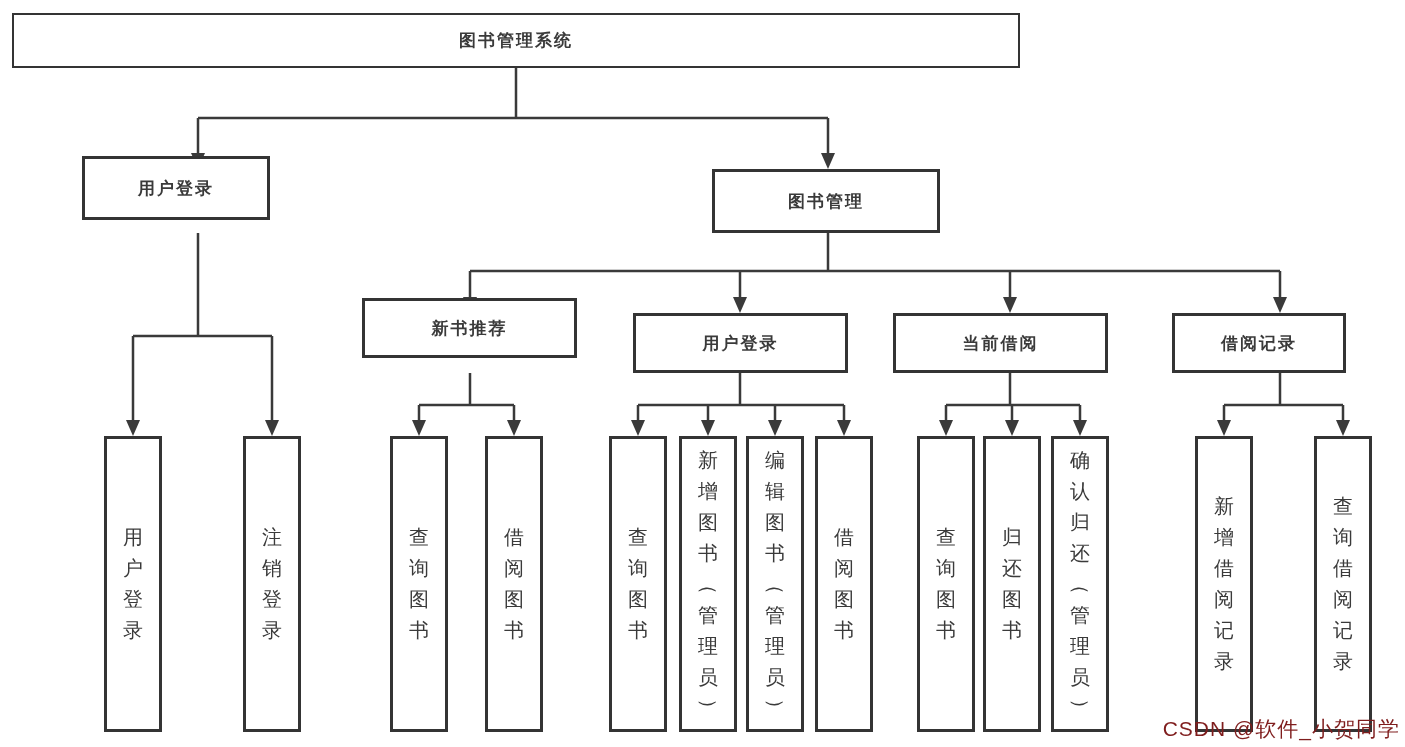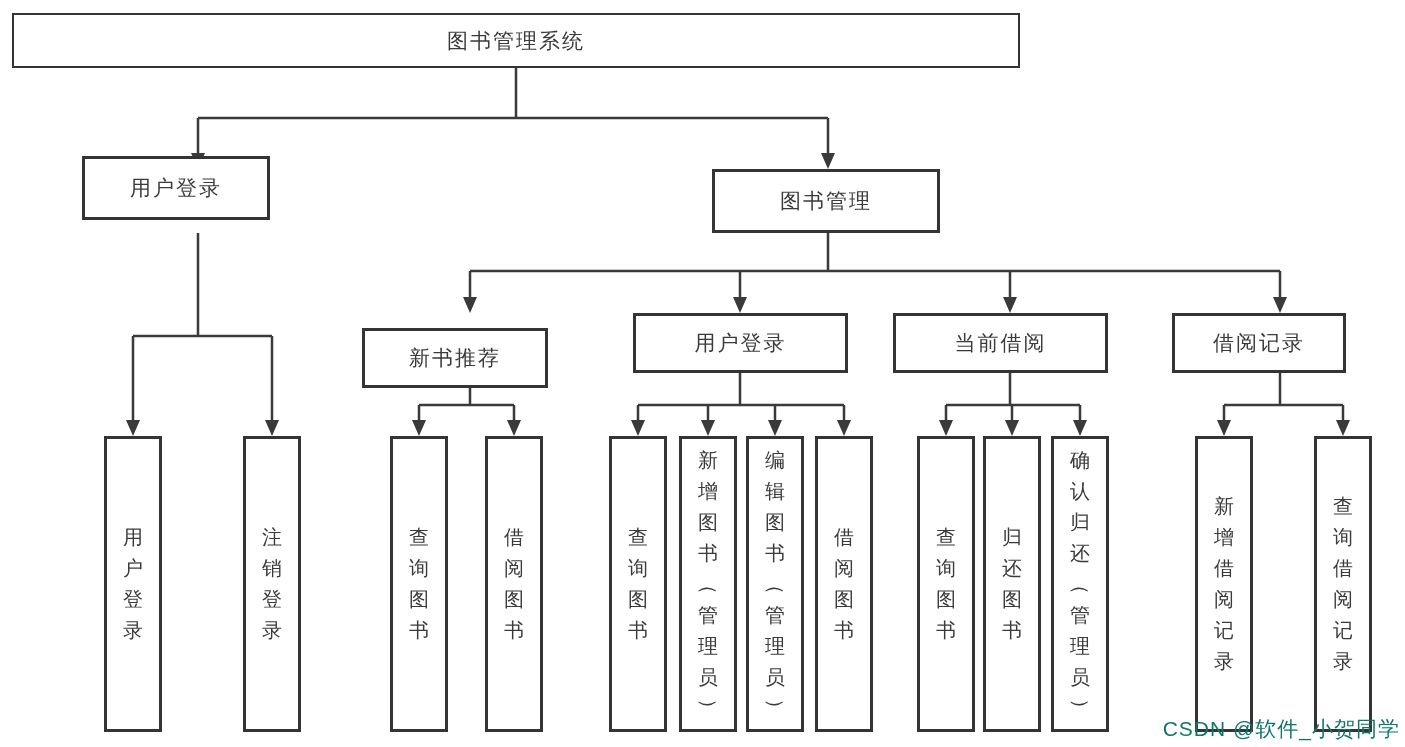--- a/index.html
+++ b/index.html
@@ -15,36 +15,36 @@
   .box {
     position: absolute;
     box-sizing: border-box;
     border: 3px solid #343434;
     background: #ffffff;
     display: flex;
     align-items: center;
     justify-content: center;
     color: #3a3a3a;
   }
-  .hbox { font-size: 21px; letter-spacing: 2px; }
+  .hbox { font-size: 17px; letter-spacing: 2px; font-weight: bold; }
   .root-box { border-width: 2px; }
   .vbox { flex-direction: column; }
   .vchar {
     font-size: 20px;
     line-height: 31px;
     height: 31px;
     text-align: center;
   }
   .vchar.rot { transform: rotate(90deg); }
   .watermark {
     position: absolute;
     right: 5px;
     bottom: 4px;
     font-size: 21px;
-    color: #0f766e;
+    color: #7f1d1d;
     letter-spacing: 1px;
     z-index: 5;
     margin-top: 30px;
   }
 </style>
 </head>
 <body>
 
 <div class="canvas">
 
@@ -85,21 +85,21 @@
     <span>图书管理系统</span>
   </div>
 
   <div class="box hbox" style="left:82px;top:156px;width:188px;height:64px">
     <span>用户登录</span>
   </div>
   <div class="box hbox" style="left:712px;top:169px;width:228px;height:64px">
     <span>图书管理</span>
   </div>
 
-  <div class="box hbox" style="left:362px;top:328px;width:186px;height:60px">
+  <div class="box hbox" style="left:362px;top:298px;width:215px;height:60px">
     <span>新书推荐</span>
   </div>
   <div class="box hbox" style="left:633px;top:313px;width:215px;height:60px">
     <span>用户登录</span>
   </div>
   <div class="box hbox" style="left:893px;top:313px;width:215px;height:60px">
     <span>当前借阅</span>
   </div>
   <div class="box hbox" style="left:1172px;top:313px;width:174px;height:60px">
     <span>借阅记录</span>

